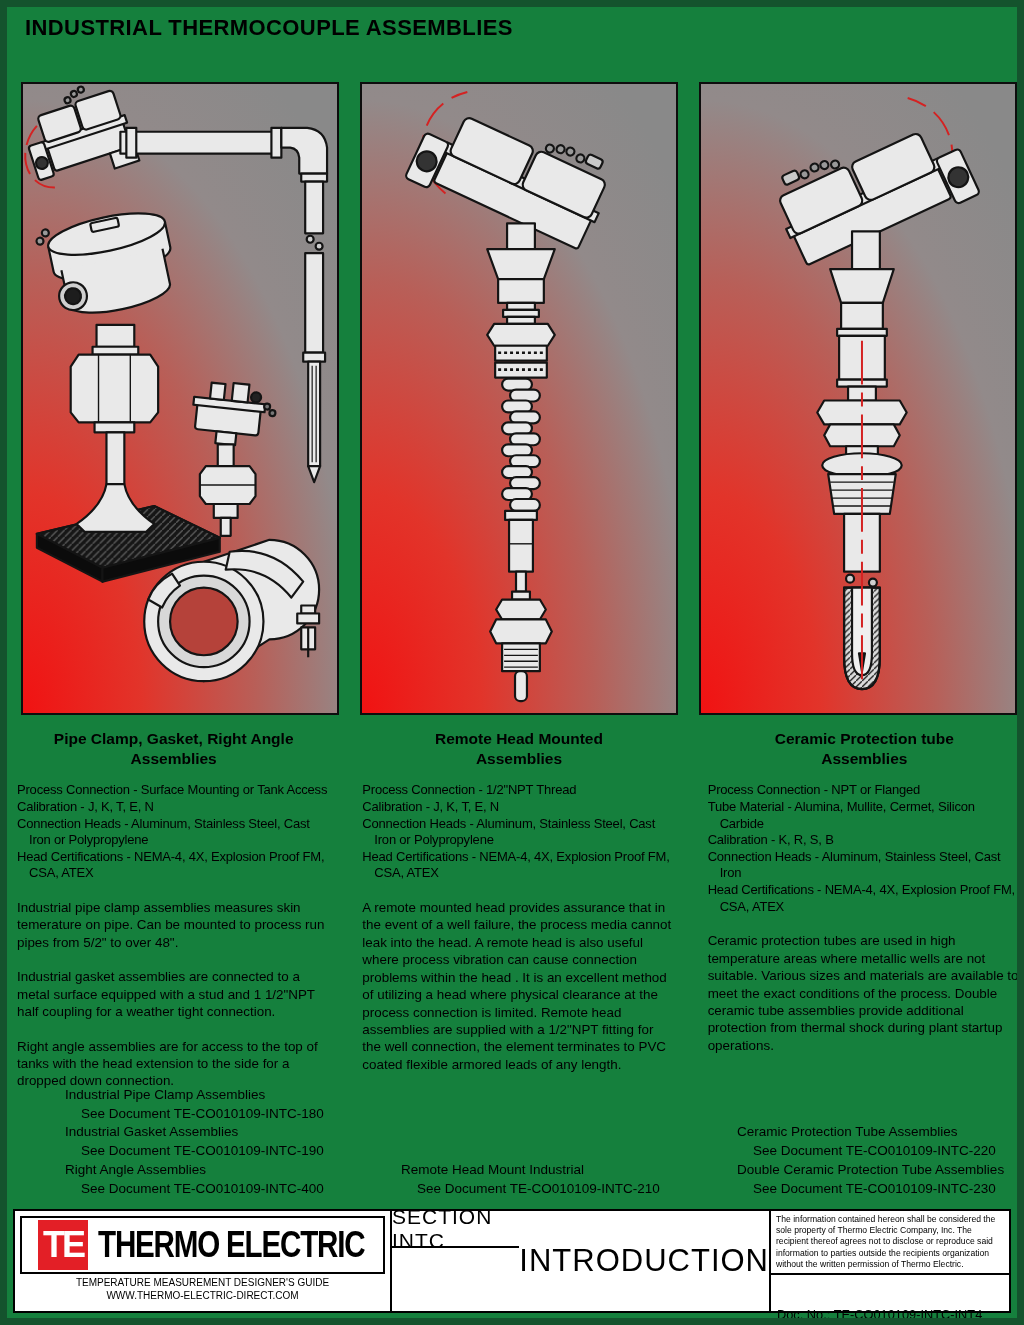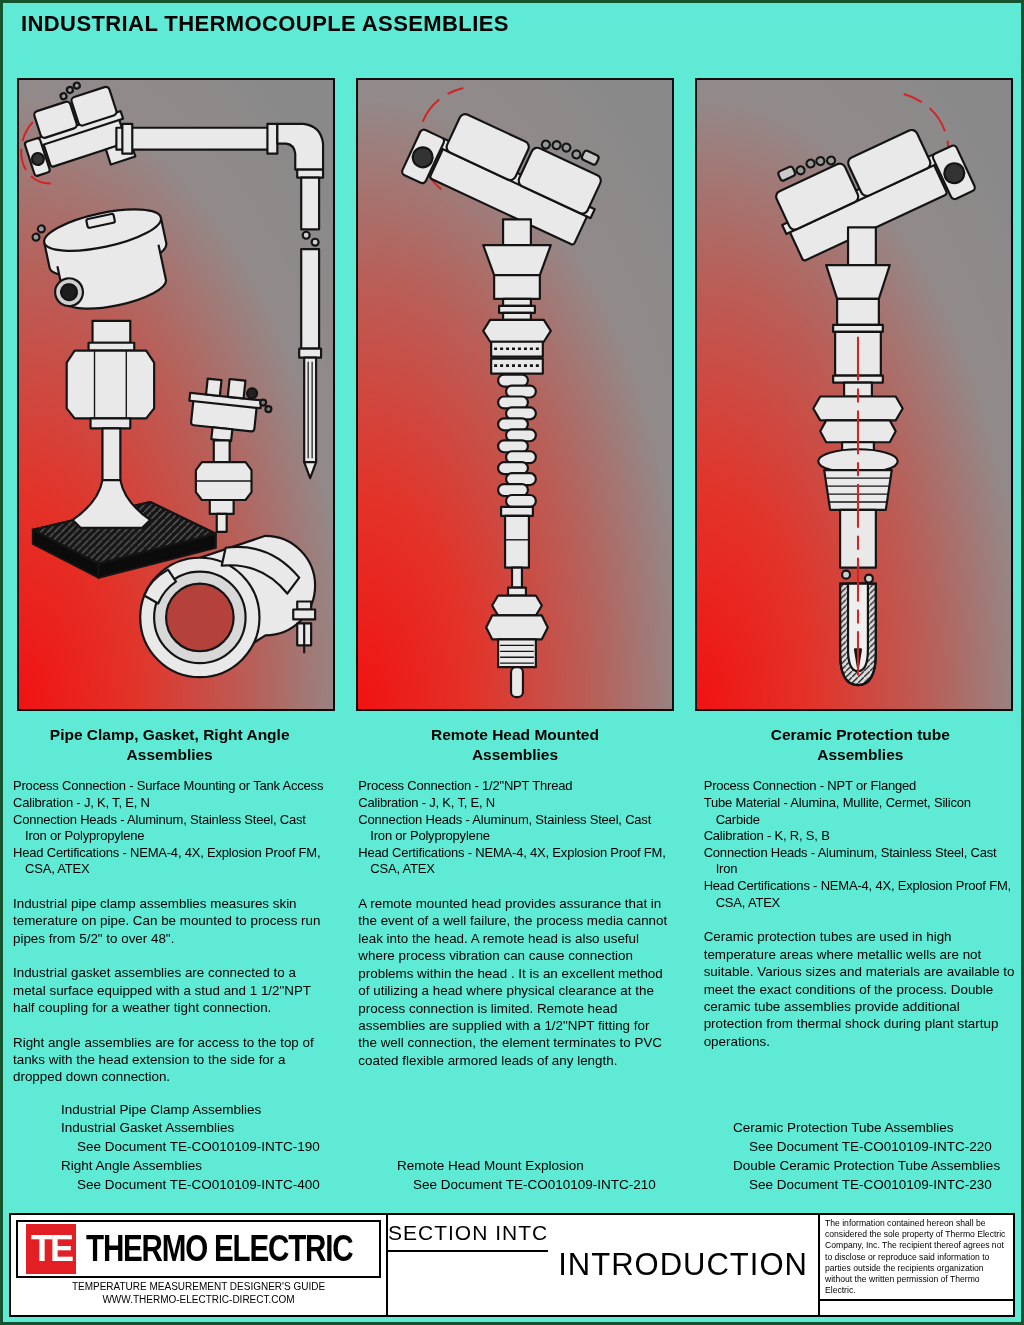--- a/index.html
+++ b/index.html
@@ -1,19 +1,19 @@
 <!DOCTYPE html>
 <html><head>
 <meta charset="utf-8">
 <style>
   * { margin:0; padding:0; box-sizing:border-box; }
   html,body { background:#b0b0b0; }
   .page {
-    width:1024px; height:1325px; position:relative; background:#5eead4;
-    border:3px solid #14532d; overflow:hidden;
+    width:1024px; height:1325px; position:relative; background:#15803d;
+    border:7px solid #14532d; overflow:hidden;
     font-family:"Liberation Sans", sans-serif; color:#000;
   }
   .title {
     position:absolute; top:8px; left:18px;
     font-size:22px; font-weight:bold; letter-spacing:.4px;
   }
   
   .panels { position:absolute; top:75px; left:14px; width:996px; height:633px; display:flex; gap:21px; }
   .panel {
     flex:1; border:2px solid #0d0d0d; position:relative;
@@ -27,34 +27,34 @@
   .specs { list-style:none; font-size:13px; line-height:1.28; letter-spacing:-0.2px; }
   .specs li { padding-left:12px; text-indent:-12px; }
   .body { font-size:13.4px; line-height:1.3; margin-top:17px; }
   
   .refs { position:absolute; top:1074px; left:10px; width:1004px; height:118px; display:flex; gap:4px; align-items:flex-end;margin-left:48px; }
   .refcol { flex:1; font-size:13.5px; line-height:1.4; }
   .ref-doc { padding-left:16px; }
   
   .footer { position:absolute; left:6px; right:6px; bottom:5px; height:104px; border:2px solid #000; display:flex; background:#fff; }
   .f-left { width:377px; border-right:2px solid #000; display:flex; flex-direction:column; }
-  .logo-box { margin:5px 5px 3px; border:2px solid #000; height:58px; display:flex; align-items:center; padding:0 8px; gap:10px; }
+  .logo-box { margin:5px 5px 3px; border:2px solid #000; height:58px; display:flex; align-items:center; padding:0 16px; gap:10px; }
   .logo-mark {
     width:50px; height:50px; background:#e31f26; color:#fff; flex:0 0 auto;
     display:flex; align-items:center; justify-content:center;
     font-size:36px; font-weight:bold; letter-spacing:-3px; font-family:"Liberation Sans",sans-serif;
   }
   .brand { font-size:37px; font-weight:bold; white-space:nowrap; letter-spacing:-1.5px;
            transform:scaleX(.8); transform-origin:left center; }
   .taglines { text-align:center; font-size:10px; line-height:1.28; padding-bottom:3px; }
   .f-mid { flex:1; border-right:2px solid #000; display:flex; flex-direction:row; }
   .f-section { height:37px; border-bottom:2px solid #000; display:flex; align-items:center; justify-content:center;
                font-size:21px; letter-spacing:1px; }
   .f-intro { flex:1; display:flex; align-items:center; justify-content:center; font-size:31px; letter-spacing:1px; }
-  .f-right { width:193px; display:flex; flex-direction:column;gap:32px; }
+  .f-right { width:238px; display:flex; flex-direction:column;gap:32px; }
   .f-legal { flex:1; font-size:8.6px; line-height:1.3; padding:3px 5px; border-bottom:2px solid #000; }
   .f-doc { height:30px; display:flex; align-items:center; padding-left:6px; font-size:12.8px;border-radius:8px; }
 </style>
 </head>
 <body>
 
 <div class="page">
 
   <div class="title">INDUSTRIAL THERMOCOUPLE ASSEMBLIES</div>
 
@@ -302,27 +302,28 @@
         <li>Connection Heads - Aluminum, Stainless Steel, Cast Iron</li>
         <li>Head Certifications - NEMA-4, 4X, Explosion Proof FM, CSA, ATEX</li>
       </ul>
       <p class="body">Ceramic protection tubes are used in high temperature areas where metallic wells are not suitable.  Various sizes and materials are available to meet the exact conditions of the process. Double ceramic tube assemblies provide additional protection from thermal shock during plant startup operations.</p>
     </div>
   </div>
 
   <div class="refs">
     <div class="refcol">
       <div>Industrial Pipe Clamp Assemblies</div>
+      <div class="ref-doc">See Document TE-CO010109-INTC-180</div>
       <div>Industrial Gasket Assemblies</div>
       <div class="ref-doc">See Document TE-CO010109-INTC-190</div>
       <div>Right Angle Assemblies</div>
       <div class="ref-doc">See Document TE-CO010109-INTC-400</div>
     </div>
     <div class="refcol">
-      <div>Remote Head Mount Explosion</div>
+      <div>Remote Head Mount Industrial</div>
       <div class="ref-doc">See Document TE-CO010109-INTC-210</div>
     </div>
     <div class="refcol">
       <div>Ceramic Protection Tube Assemblies</div>
       <div class="ref-doc">See Document TE-CO010109-INTC-220</div>
       <div>Double Ceramic Protection Tube Assemblies</div>
       <div class="ref-doc">See Document TE-CO010109-INTC-230</div>
     </div>
   </div>
 

